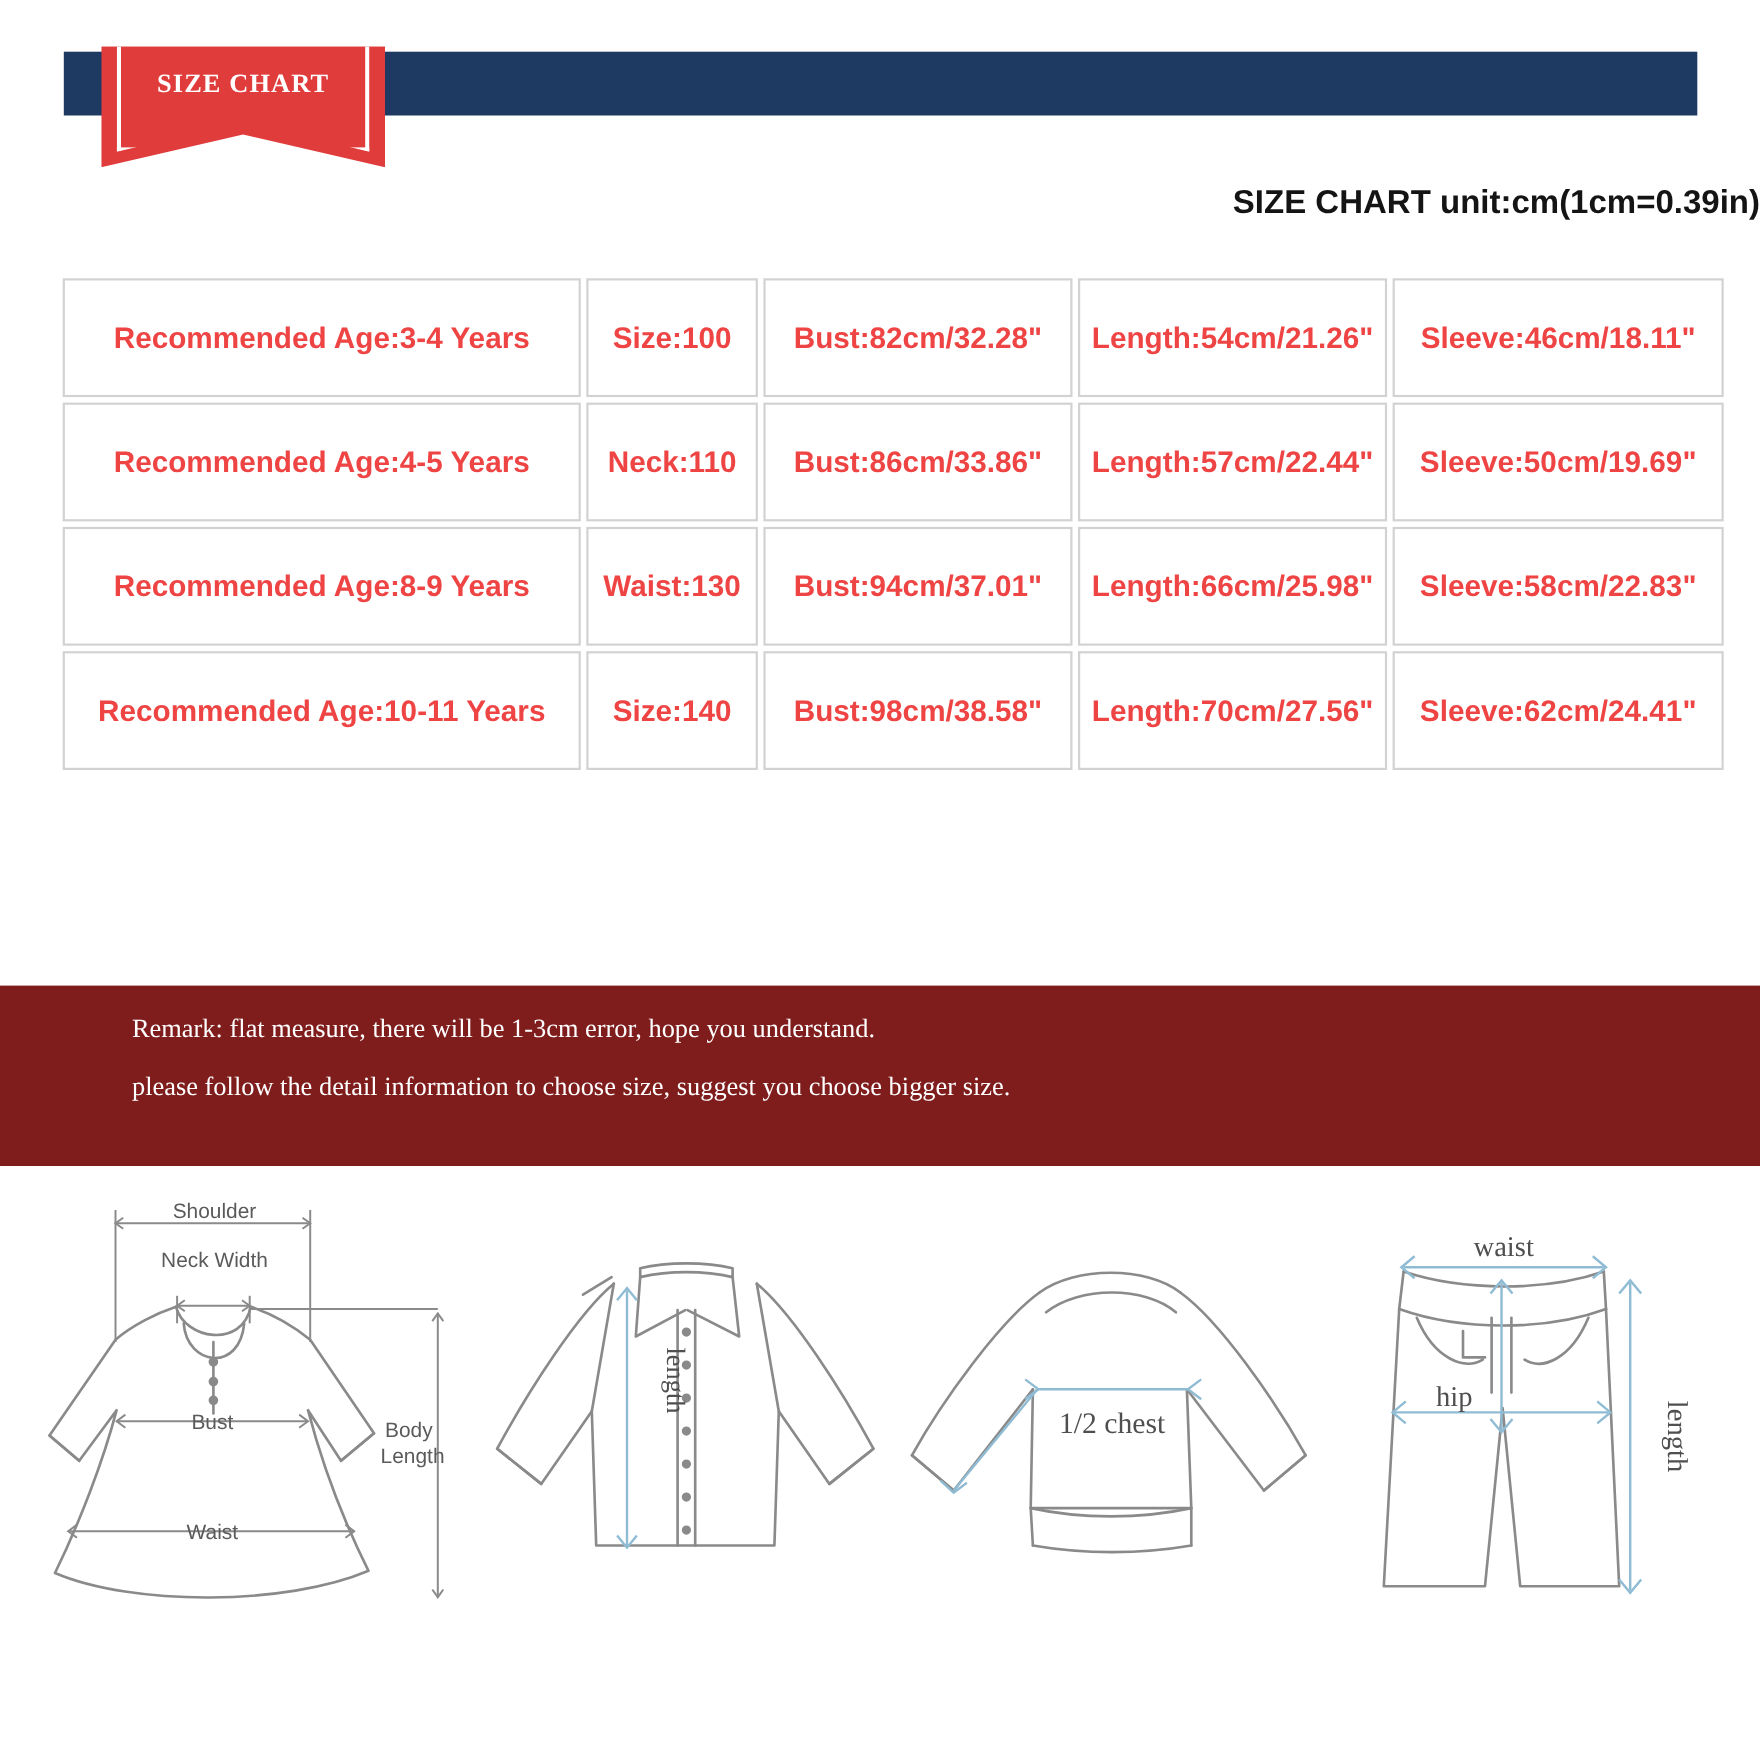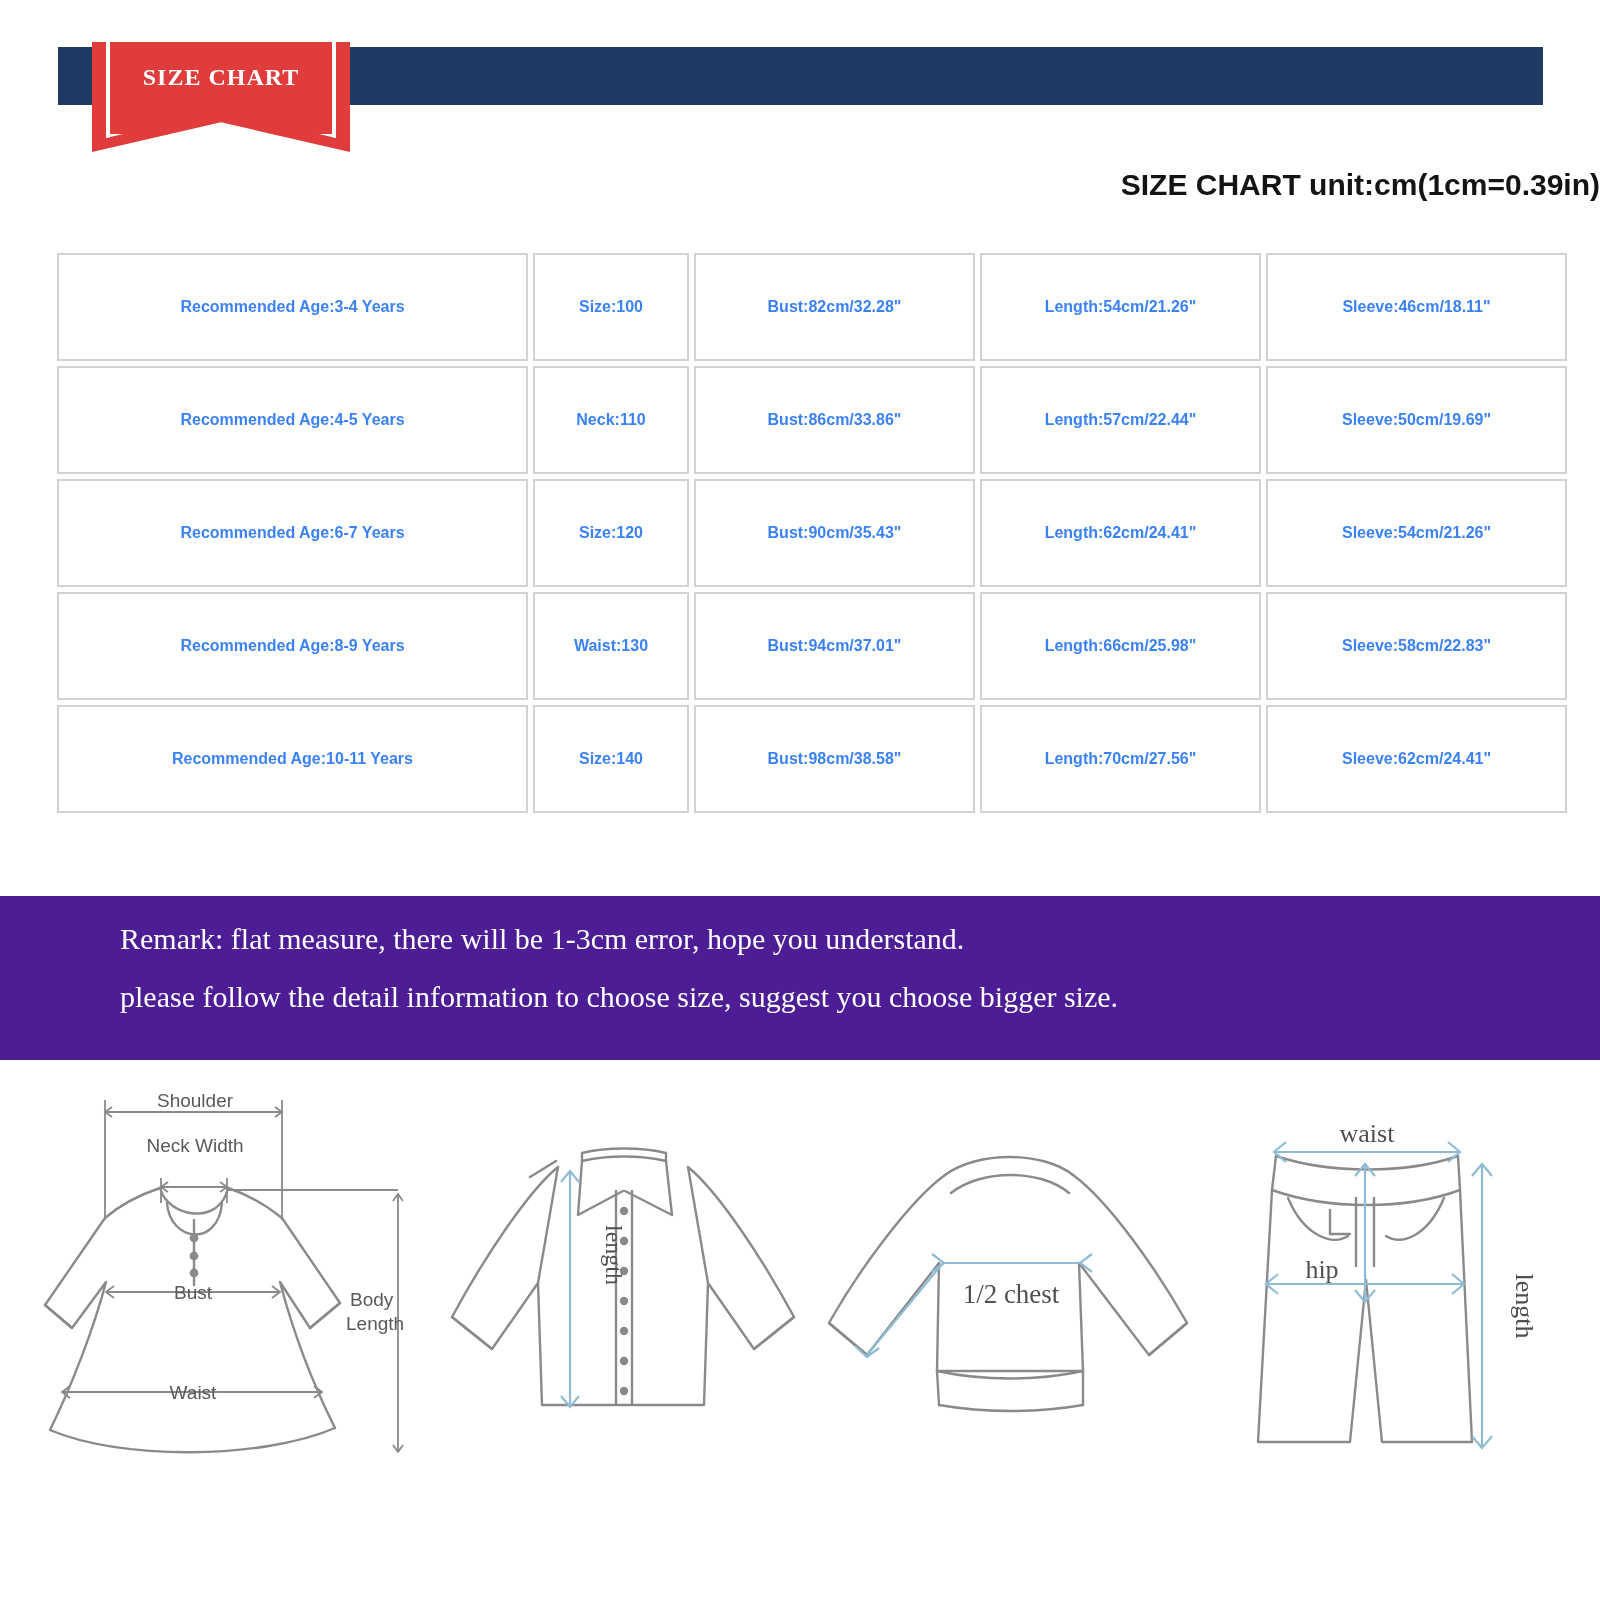--- a/index.html
+++ b/index.html
@@ -83,44 +83,44 @@
     border-collapse: separate;
     border-spacing: 5px;
     table-layout: fixed;
   }
   .size-table td {
     border: 2px solid #d2d2d2;
     background: #ffffff;
     height: 104px;
     text-align: center;
     vertical-align: middle;
-    font-size: 16px;
+    font-size: 27px;
     font-weight: bold;
-    color: #3b82f6;
+    color: #ef4444;
     padding: 0 6px;
     white-space: nowrap;
     margin-top: 36px;
   }
   .col-age   { width: 455px; }
   .col-size  { width: 140px; }
   .col-bust  { width: 265px; }
   .col-len   { width: 265px; }
   .col-slv   { width: 285px; }
 
   
   .remark-band {
     position: absolute;
     left: 0;
     top: 896px;
     width: 1600px;
     height: 164px;
-    background: #4c1d95;
+    background: #7f1d1d;
     color: #ffffff;
     font-family: "Liberation Serif", serif;
-    font-size: 30px;
+    font-size: 24px;
     box-sizing: border-box;
     padding: 28px 0 0 120px;
   }
   .remark-line { line-height: 1.0; margin-bottom: 28px; }
 
   
   .diagrams {
     position: absolute;
     left: 0;
     top: 1060px;
@@ -153,27 +153,20 @@
       <td class="col-slv">Sleeve:46cm/18.11"</td>
     </tr>
     <tr>
       <td class="col-age">Recommended Age:4-5 Years</td>
       <td class="col-size">Neck:110</td>
       <td class="col-bust">Bust:86cm/33.86"</td>
       <td class="col-len">Length:57cm/22.44"</td>
       <td class="col-slv">Sleeve:50cm/19.69"</td>
     </tr>
     <tr>
-      <td class="col-age">Recommended Age:6-7 Years</td>
-      <td class="col-size">Size:120</td>
-      <td class="col-bust">Bust:90cm/35.43"</td>
-      <td class="col-len">Length:62cm/24.41"</td>
-      <td class="col-slv">Sleeve:54cm/21.26"</td>
-    </tr>
-    <tr>
       <td class="col-age">Recommended Age:8-9 Years</td>
       <td class="col-size">Waist:130</td>
       <td class="col-bust">Bust:94cm/37.01"</td>
       <td class="col-len">Length:66cm/25.98"</td>
       <td class="col-slv">Sleeve:58cm/22.83"</td>
     </tr>
     <tr>
       <td class="col-age">Recommended Age:10-11 Years</td>
       <td class="col-size">Size:140</td>
       <td class="col-bust">Bust:98cm/38.58"</td>

